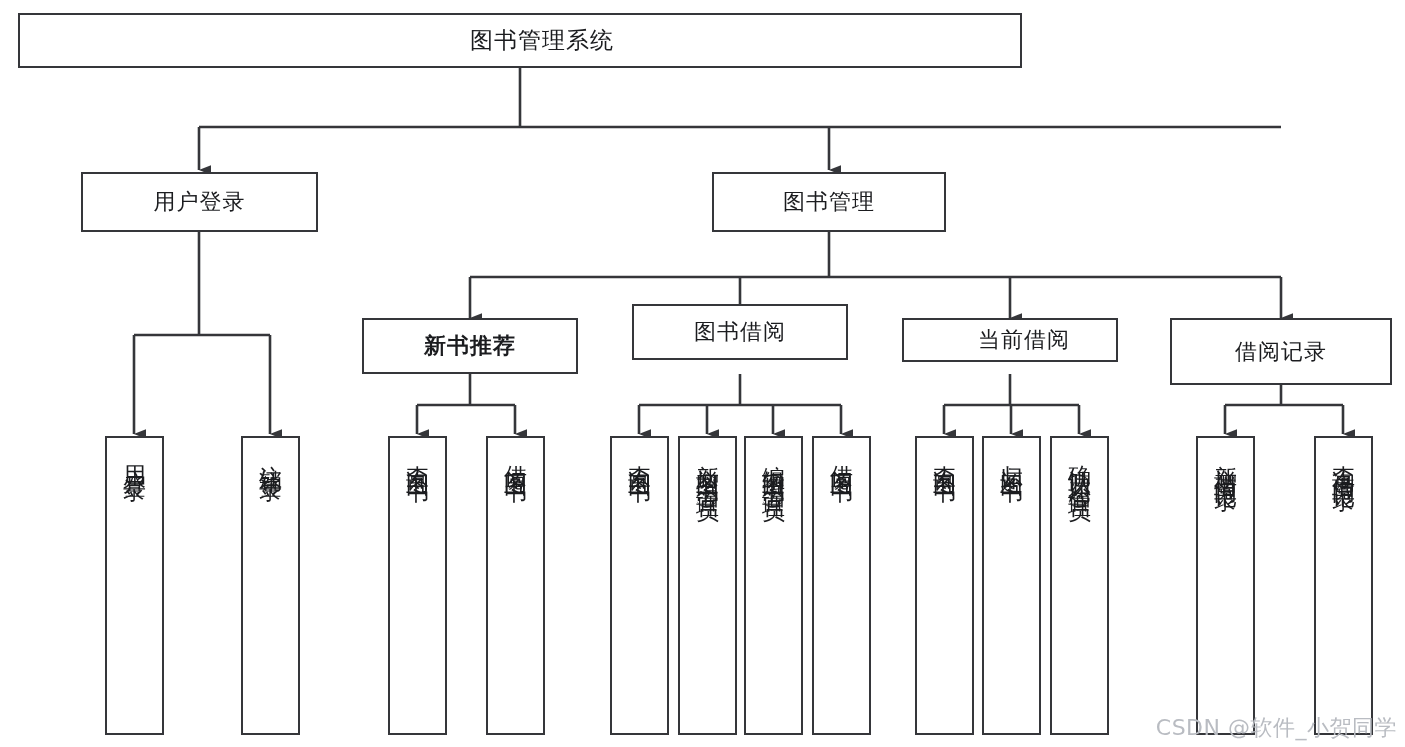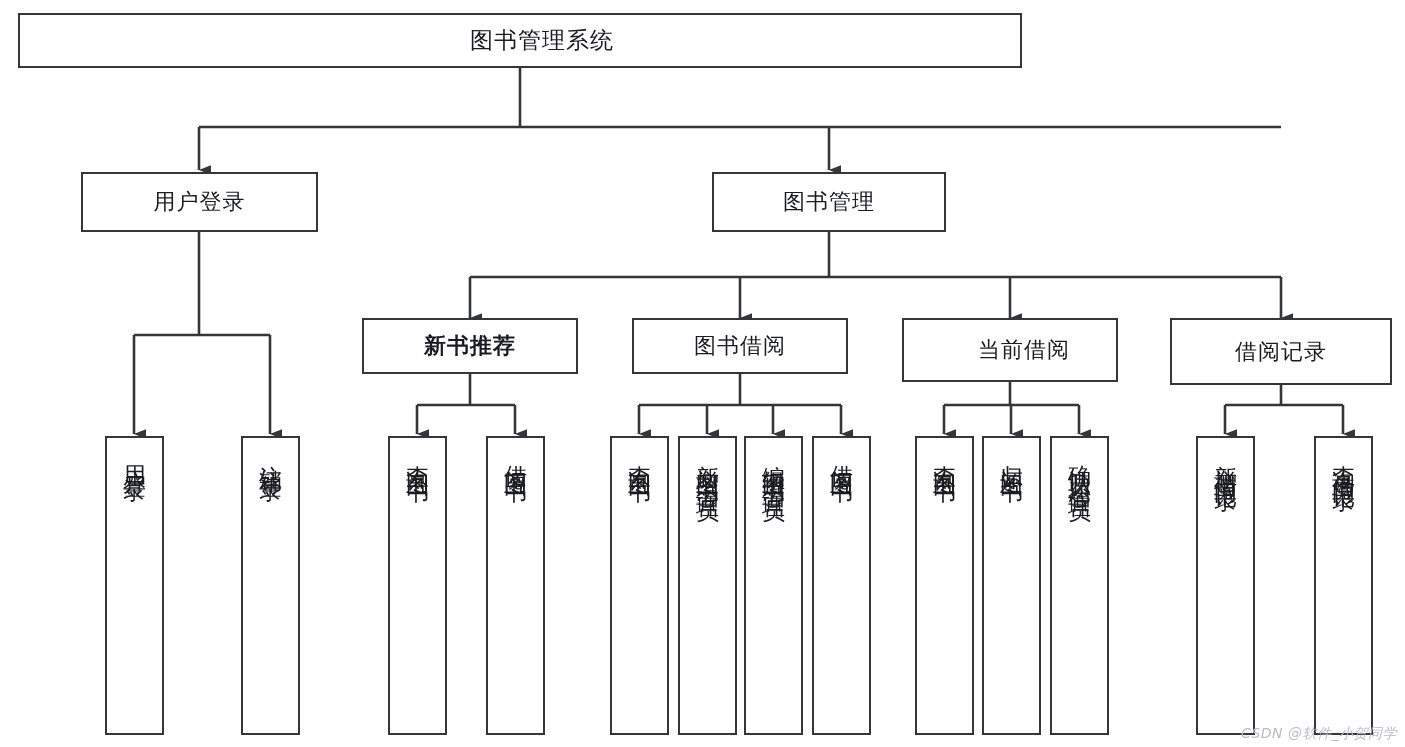--- a/index.html
+++ b/index.html
@@ -26,27 +26,26 @@
     writing-mode:vertical-rl;
     text-orientation:upright;
     font-size:23px;
     letter-spacing:5px;
     line-height:1;
     white-space:nowrap;
   }
   .watermark{
     position:absolute;
     right:8px;bottom:4px;
-    font-size:14px;
+    font-size:22px;
     color:#b9bcc2;
     letter-spacing:0.5px;
     z-index:5;
     white-space:nowrap;
     font-family:"DejaVu Sans","Liberation Sans",sans-serif;
-    font-style:italic;
   }
 </style>
 </head>
 <body>
 
 <div id="canvas">
 
   <svg class="wires" viewBox="0 0 1405 747">
     <defs>
       <marker id="arw" markerWidth="11" markerHeight="13" refX="5.5" refY="12.4" orient="auto" markerUnits="userSpaceOnUse">
@@ -104,24 +103,24 @@
   <div class="node horiz" style="left:81px;top:172px;width:237px;height:60px;">
     <span class="lbl">用户登录</span>
   </div>
   <div class="node horiz" style="left:712px;top:172px;width:234px;height:60px;">
     <span class="lbl">图书管理</span>
   </div>
 
   <div class="node horiz" style="left:362px;top:318px;width:216px;height:56px;font-weight:bold;">
     <span class="lbl">新书推荐</span>
   </div>
-  <div class="node horiz" style="left:632px;top:318px;width:216px;height:56px;justify-content:center;">
+  <div class="node horiz" style="left:632px;top:304px;width:216px;height:56px;justify-content:center;">
     <span class="lbl">图书借阅</span>
   </div>
-  <div class="node horiz" style="left:902px;top:318px;width:216px;height:64px;padding-left:28px;">
+  <div class="node horiz" style="left:902px;top:318px;width:216px;height:44px;padding-left:28px;">
     <span class="lbl">当前借阅</span>
   </div>
   <div class="node horiz" style="left:1170px;top:318px;width:222px;height:67px;">
     <span class="lbl">借阅记录</span>
   </div>
 
   <div class="node vert" style="left:105px;top:436px;width:59px;height:299px;">
     <span class="lbl">用户登录</span>
   </div>
   <div class="node vert" style="left:241px;top:436px;width:59px;height:299px;">

